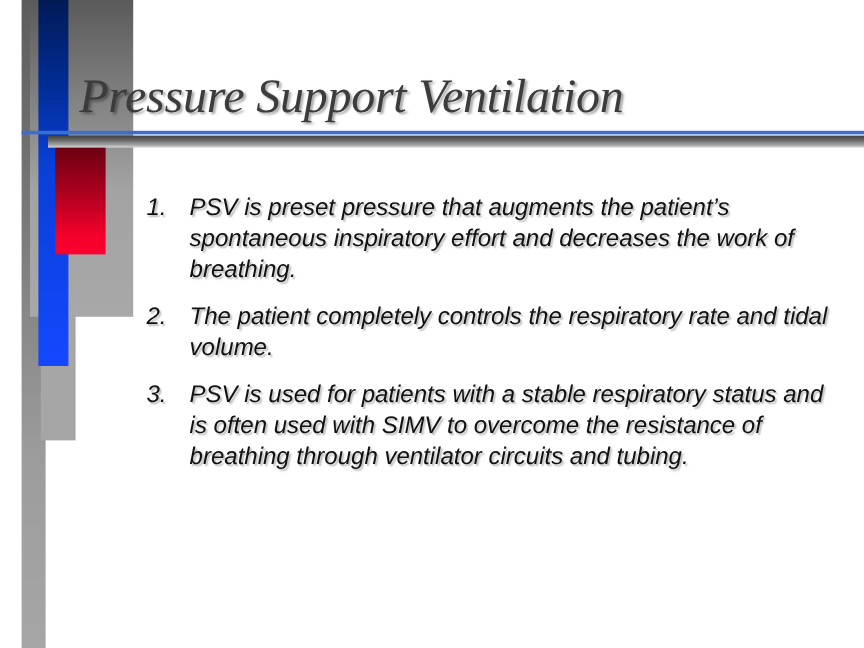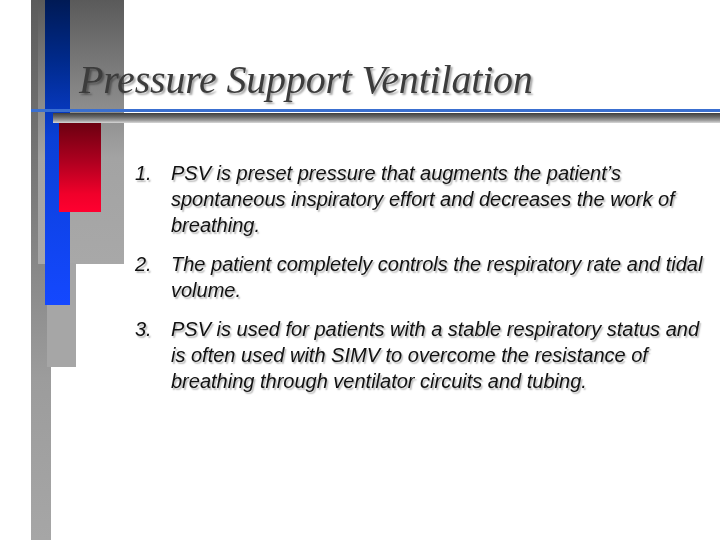--- a/index.html
+++ b/index.html
@@ -8,21 +8,21 @@
       background: #ffffff;
     }
     body {
       width: 720px;
       height: 540px;
       position: relative;
       overflow: hidden;
     }
     .slide {
       position: absolute;
-      left: 13px; top: 0;
+      left: 0; top: 0;
       width: 643px; height: 540px;
       background: #ffffff;
     }
     .deco {
       position: absolute;
     }
     
     #deco-thin-bar {
       left: 18px; top: 0;
       width: 20px; height: 540px;

